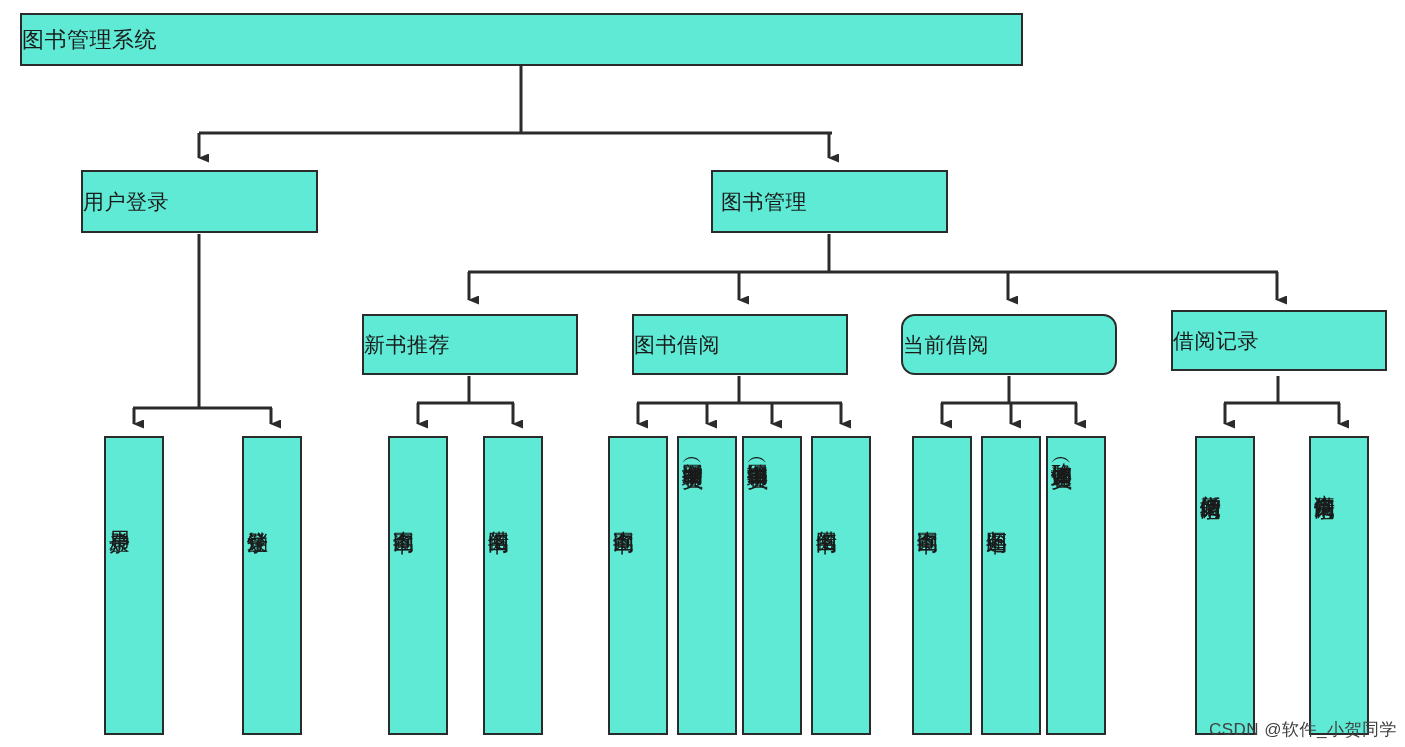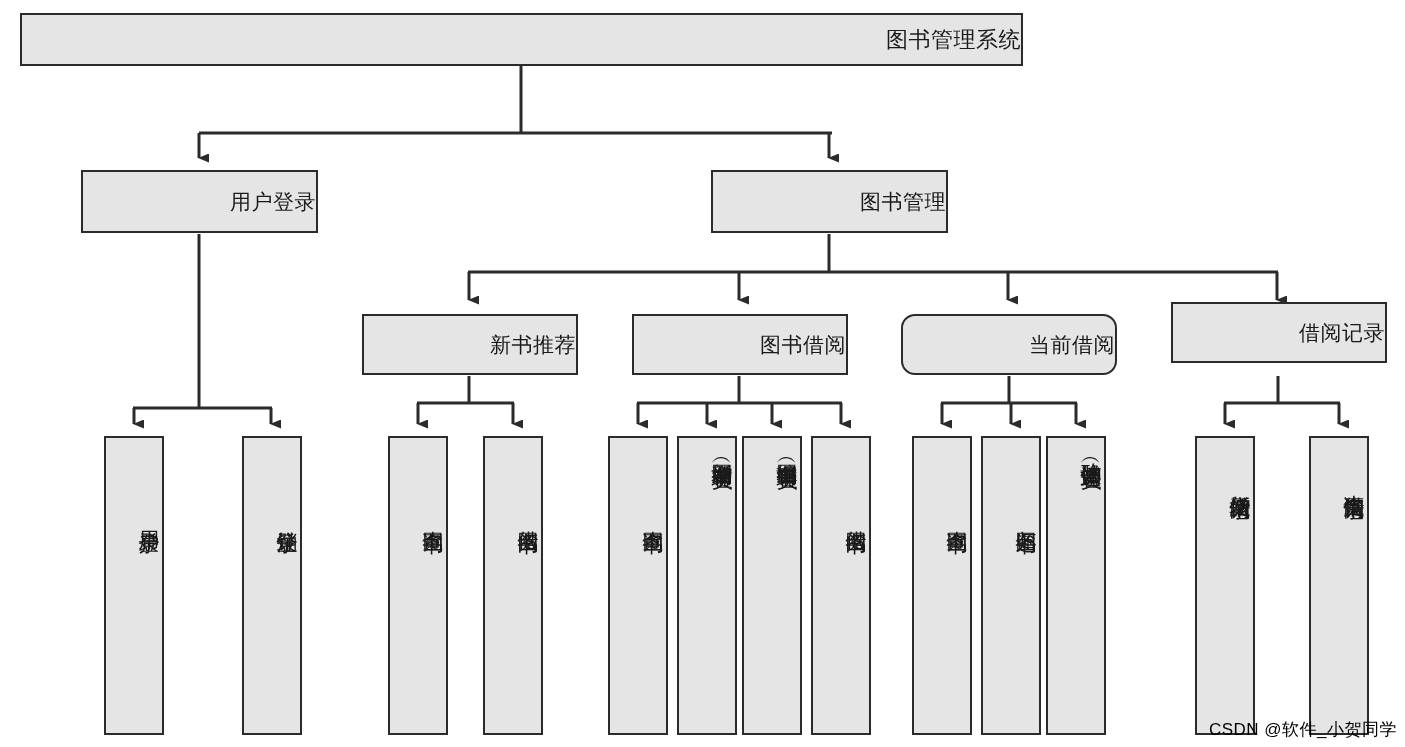--- a/index.html
+++ b/index.html
@@ -22,24 +22,24 @@
     left: 0;
     top: 0;
     width: 1405px;
     height: 747px;
     pointer-events: none;
   }
   .node {
     position: absolute;
     box-sizing: border-box;
     border: 2px solid #2b2b2b;
-    background: #e5e5e5;
+    background: #5eead4;
     display: flex;
     align-items: center;
-    justify-content: flex-end;
+    justify-content: flex-start;
     color: #1a1a1a;
   }
   .node-h {
     font-size: 21px;
     letter-spacing: 0.5px;
     white-space: nowrap;
   }
   .node-root {
     font-size: 22px;
   }
@@ -55,21 +55,21 @@
     line-height: 1.26;
     letter-spacing: 1px;
     text-align: left;
     white-space: nowrap;
   }
   .watermark {
     position: absolute;
     right: 8px;
     bottom: 6px;
     font-size: 17px;
-    color: #000000;
+    color: #404040;
     white-space: nowrap;
     letter-spacing: 0.5px;
     margin-top: 20px;
   }
 </style>
 </head>
 <body>
 
 <div id="canvas">
 
@@ -136,21 +136,21 @@
 
   <div class="node node-h" style="left:362px; top:314px; width:216px; height:61px;">
     <span>新书推荐</span>
   </div>
   <div class="node node-h" style="left:632px; top:314px; width:216px; height:61px;">
     <span>图书借阅</span>
   </div>
   <div class="node node-h" style="left:901px; top:314px; width:216px; height:61px;border-radius:14px;">
     <span>当前借阅</span>
   </div>
-  <div class="node node-h" style="left:1171px; top:302px; width:216px; height:61px;">
+  <div class="node node-h" style="left:1171px; top:310px; width:216px; height:61px;">
     <span>借阅记录</span>
   </div>
 
   <div class="node node-v" style="left:104px; top:436px; width:60px; height:299px; padding-top:76px;">
     <span class="vtext">用户登录</span>
   </div>
   <div class="node node-v" style="left:242px; top:436px; width:60px; height:299px; padding-top:76px;">
     <span class="vtext">注销登录</span>
   </div>
 

